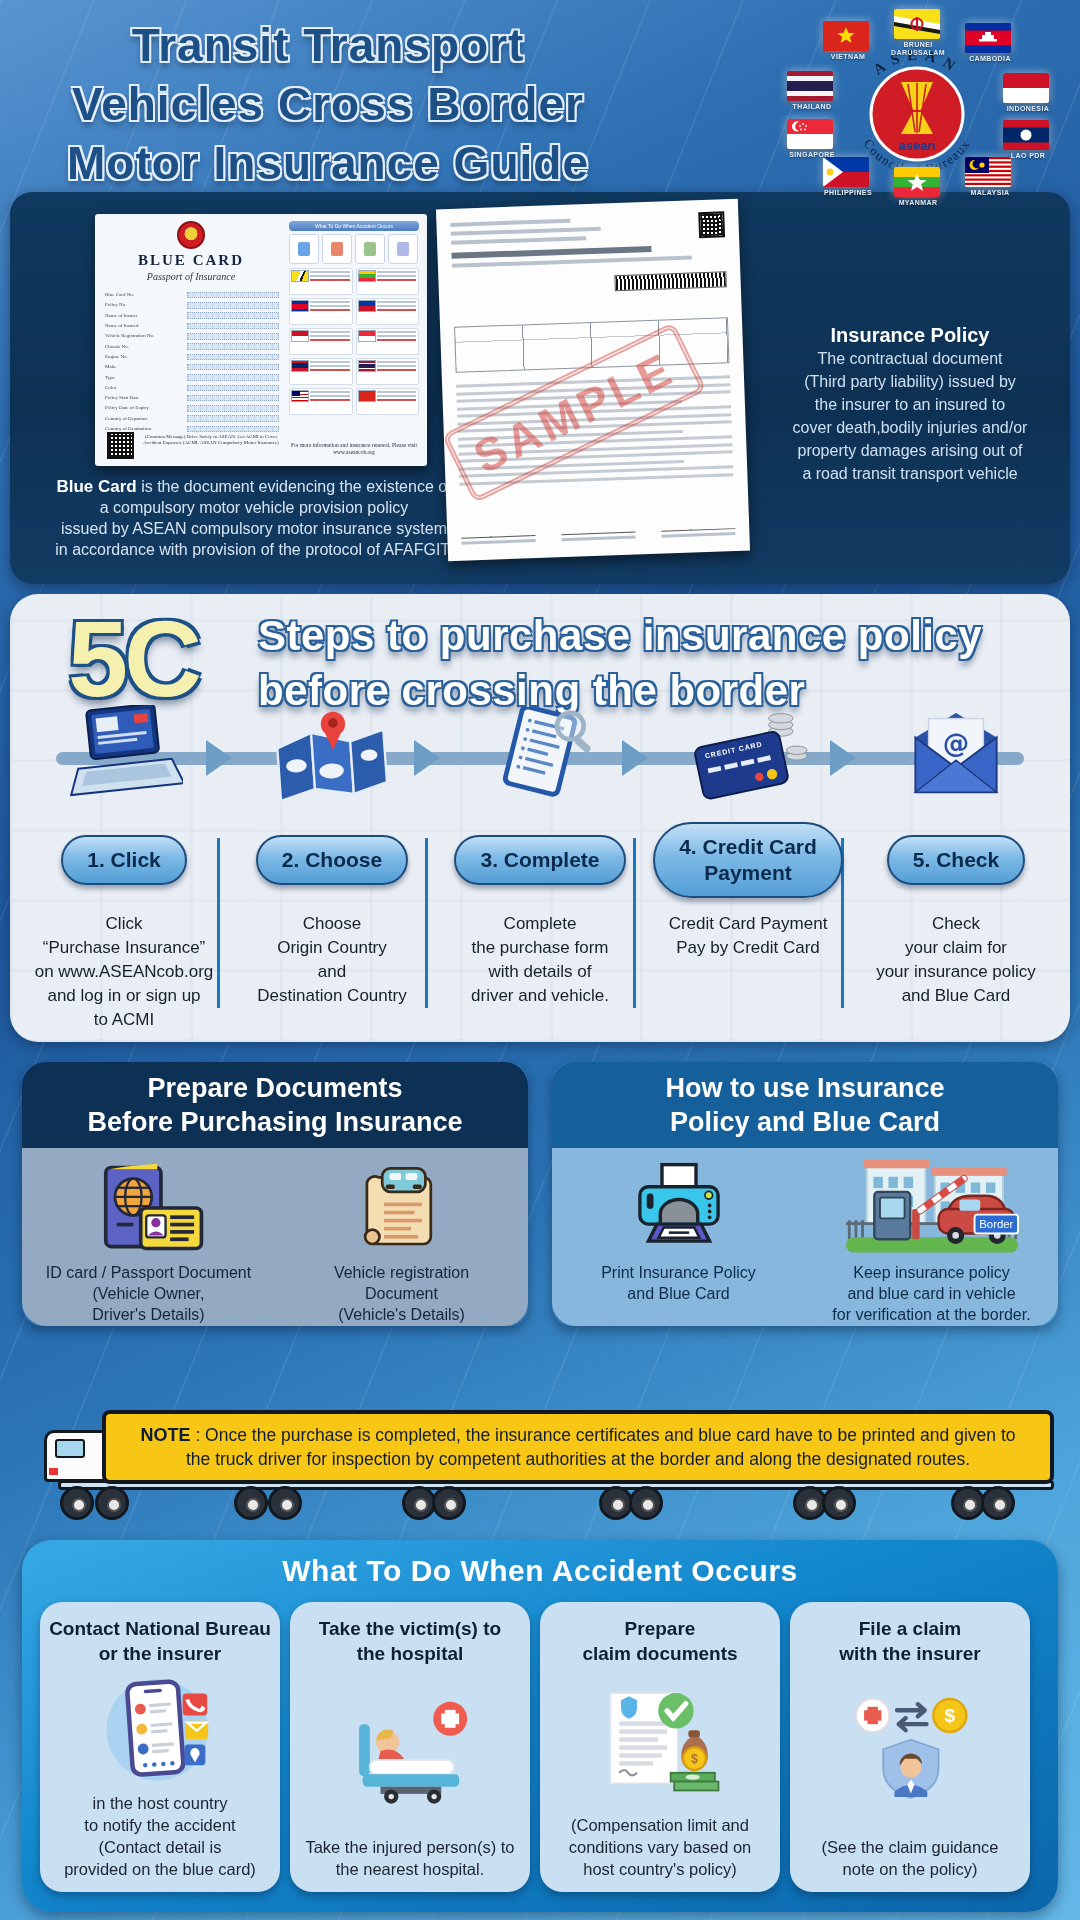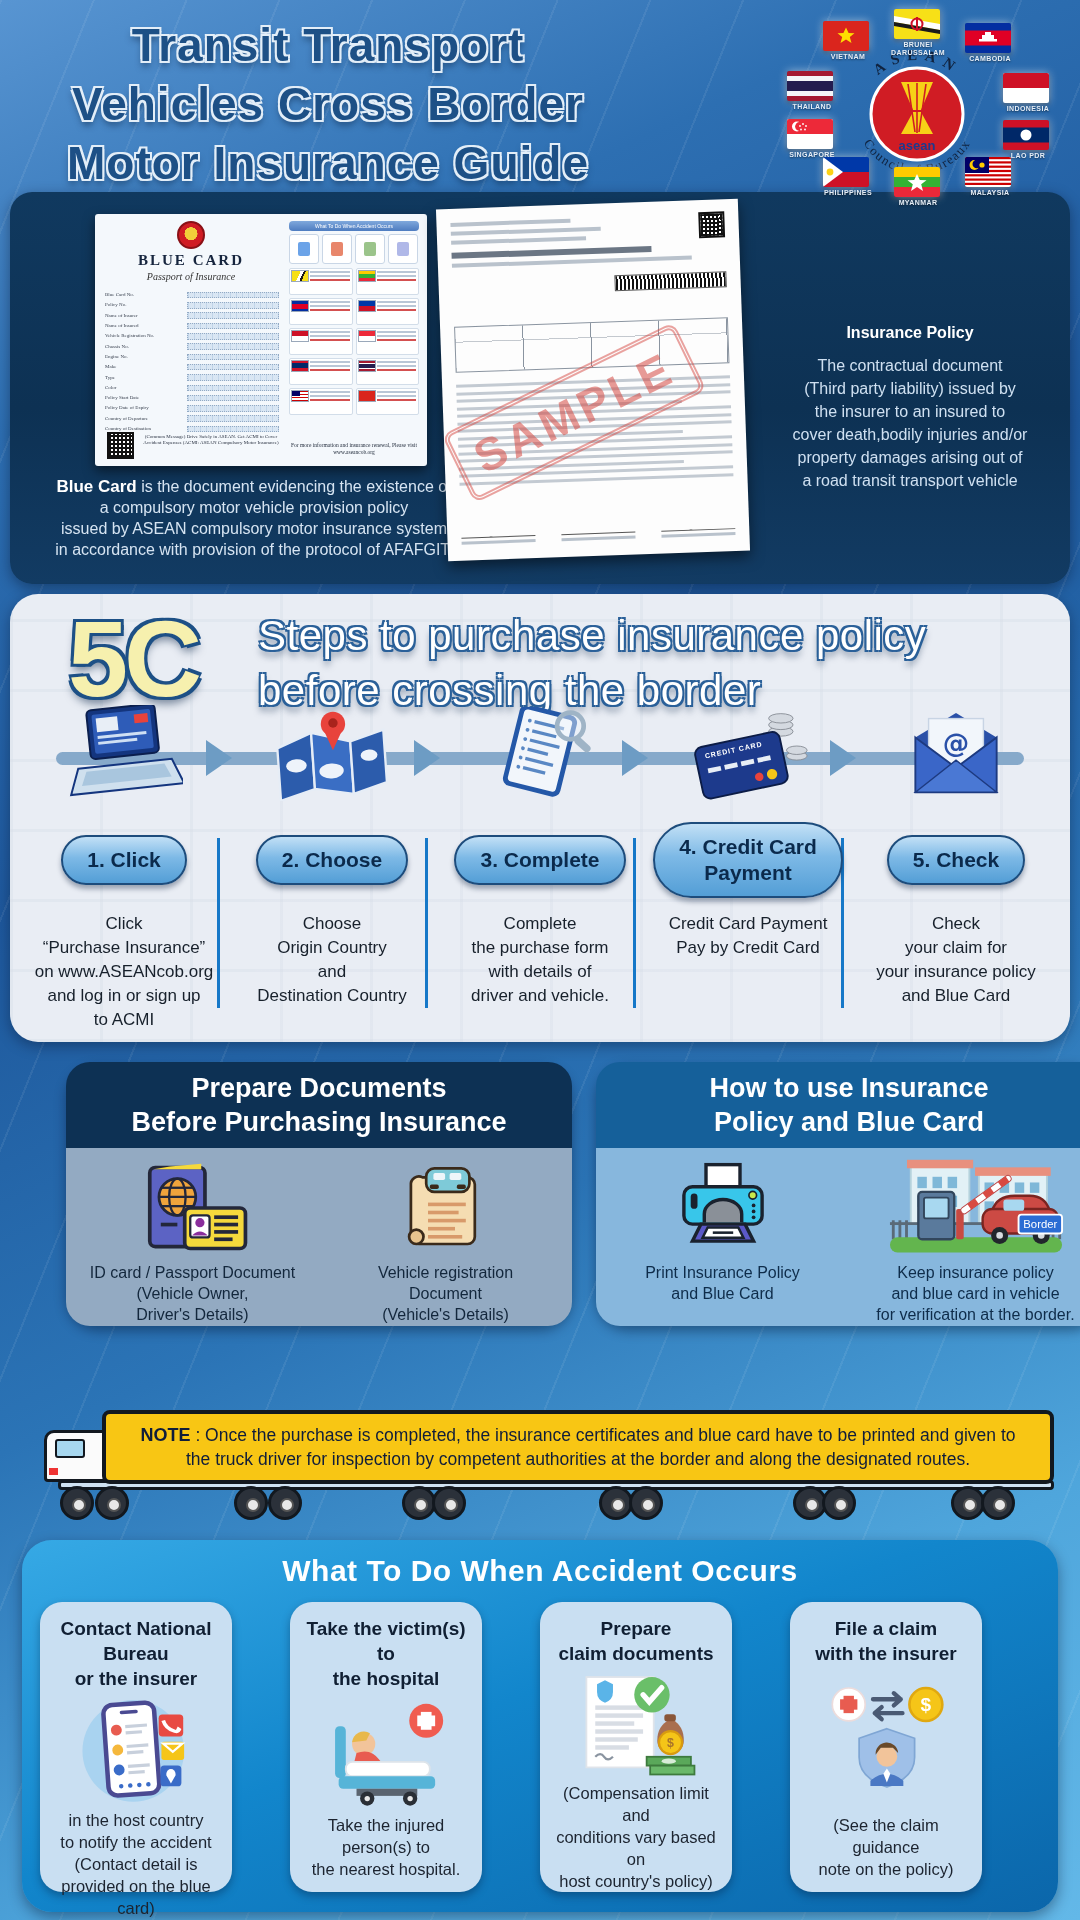--- a/index.html
+++ b/index.html
@@ -93,53 +93,53 @@
   .pd-text i:nth-child(4n){ width:82%; }
   .pd-stamp{ position:absolute; left:2px; top:170px; transform:rotate(-24deg); font-size:46px;
     font-weight:bold; letter-spacing:4px; color:rgba(213,72,66,.55); border:5px double rgba(213,72,66,.5);
     border-radius:10px; padding:6px 16px; }
   .pd-signs{ position:absolute; left:14px; bottom:16px; width:274px; display:flex; justify-content:space-between; }
   .pd-sign{ width:74px; }
   .pd-sign em{ display:block; height:12px; border-bottom:1.5px solid #555;
     background:radial-gradient(ellipse 60% 100% at 40% 100%, rgba(90,90,90,.6) 0 1px, transparent 2px); }
   .pd-sign i{ display:block; height:3px; background:#b9c2cc; margin-top:3px; }
   .policy-text{ position:absolute; left:752px; top:132px; width:296px; text-align:center; }
-  .policy-text h3{ font-size:16px; color:#fff; margin-bottom:12px; }
+  .policy-text h3{ font-size:20px; color:#fff; margin-bottom:0; }
   .policy-text p{ font-size:16px; line-height:23px; color:#cfe0f1; }
 
   
   .steps-panel{ position:absolute; left:10px; top:594px; width:1060px; height:448px; border-radius:28px;
     background:#e9edf4; box-shadow:0 4px 14px rgba(0,10,30,.35); overflow:hidden; }
   .steps-panel::before{ content:""; position:absolute; inset:0; opacity:.5;
     background:repeating-linear-gradient(90deg, rgba(180,192,210,.25) 0 3px, transparent 3px 90px),
       repeating-linear-gradient(0deg, rgba(180,192,210,.25) 0 3px, transparent 3px 70px); }
   .badge-5c{ position:absolute; left:58px; top:2px; font-size:108px; font-weight:bold; color:#f6f0ae;
     letter-spacing:-4px; text-shadow:-3px -3px 0 #1d5086, 3px -3px 0 #1d5086, -3px 3px 0 #1d5086,
       3px 3px 0 #1d5086, 0 7px 8px rgba(10,35,70,.5);text-align:center; }
-  .steps-heading{ position:absolute; left:248px; top:14px; font-size:42px; font-weight:normal;
+  .steps-heading{ position:absolute; left:248px; top:14px; font-size:42px; font-weight:bold;
     line-height:55px; color:#ffffff; letter-spacing:.5px;
     text-shadow:-2px -2px 0 #2a6099, 2px -2px 0 #2a6099, -2px 2px 0 #2a6099, 2px 2px 0 #2a6099,
       0 6px 7px rgba(10,35,70,.55); }
   .flow-bar{ position:absolute; left:46px; top:158px; width:968px; height:13px; border-radius:7px;
     background:#86a9ca; }
   .flow-arrow{ position:absolute; top:146px; width:0; height:0; border-top:18px solid transparent;
     border-bottom:18px solid transparent; border-left:26px solid #6d9cc4; }
   .steps-row{ position:absolute; left:10px; top:104px; width:1040px; display:flex; }
   .step-col{ width:20%; display:flex; flex-direction:column; align-items:center; }
   .step-icon{ height:112px; display:flex; align-items:center; justify-content:center; position:relative; z-index:2; }
   .pill-band{ height:88px; display:flex; align-items:center; margin-top:6px; z-index:2; }
   .step-pill{ background:linear-gradient(180deg,#c2e0f6 0%,#7db9e6 45%,#539ed6 100%);
     border:2px solid #1d4c7c; border-radius:44px; padding:10px 24px; font-size:21px; font-weight:bold;
     color:#0b2a4c; text-align:center; line-height:26px; box-shadow:0 4px 5px rgba(10,30,60,.35); }
   .step-desc{ margin-top:8px; font-size:17px; line-height:24px; color:#17202b; text-align:center; z-index:2; }
   .step-sep{ position:absolute; top:244px; width:3px; height:170px; background:#1678c8; }
 
   
-  .info-card{ position:absolute; top:1062px; width:506px; height:264px; border-radius:32px;
-    box-shadow:0 5px 12px rgba(0,15,40,.4);margin-left:44px; }
+  .info-card{ position:absolute; top:1062px; width:506px; height:264px; border-radius:20px;
+    box-shadow:0 5px 12px rgba(0,15,40,.4); }
   .info-card .hd{ height:86px; border-radius:24px 24px 0 0; display:flex; align-items:center;
     justify-content:center; text-align:center; color:#fff; font-size:27px; font-weight:bold; line-height:34px; }
   .info-card .bd{ height:178px; border-radius:0 0 24px 24px; display:flex; justify-content:space-around;
     align-items:flex-start; padding-top:10px; }
   .prepare-card{ left:22px; }
   .prepare-card .hd{ background:#0d3154; }
   .prepare-card .bd{ background:#93aac2; }
   .usage-card{ left:552px; }
   .usage-card .hd{ background:#15609a; }
   .usage-card .bd{ background:#87b7dd; }
@@ -164,21 +164,21 @@
   .wheel{ position:absolute; top:1486px; width:34px; height:34px; border-radius:50%; background:#2b313a;
     border:3px solid #12181f; }
   .wheel::after{ content:""; position:absolute; left:9px; top:9px; width:10px; height:10px;
     border-radius:50%; background:#e8e8e8; border:2px solid #555; }
 
   
   .accident-panel{ position:absolute; left:22px; top:1540px; width:1036px; height:372px; border-radius:30px;
     background:linear-gradient(160deg,#36a9e5 0%,#1286cc 45%,#0b66aa 100%); box-shadow:0 5px 14px rgba(0,15,40,.4); }
   .accident-title{ position:absolute; left:0; top:14px; width:100%; text-align:center; font-size:30px;
     font-weight:bold; color:#ffffff; letter-spacing:.5px; }
-  .acc-card{ position:absolute; top:62px; width:192px; height:290px; background:#c9dff2; border-radius:22px;
+  .acc-card{ position:absolute; top:62px; width:240px; height:290px; background:#c9dff2; border-radius:22px;
     box-shadow:0 4px 9px rgba(0,20,50,.35); display:flex; flex-direction:column; align-items:center;
     padding:14px 8px 12px; }
   .acc-card h4{ font-size:19px; line-height:25px; color:#101f33; text-align:center; }
   .acc-card .ic{ flex:1; display:flex; align-items:center; justify-content:center; }
   .acc-card p{ font-size:16.5px; line-height:22px; color:#1c2430; text-align:center; }
 </style>
 </head>
 <body>
 
 <div class="canvas">

